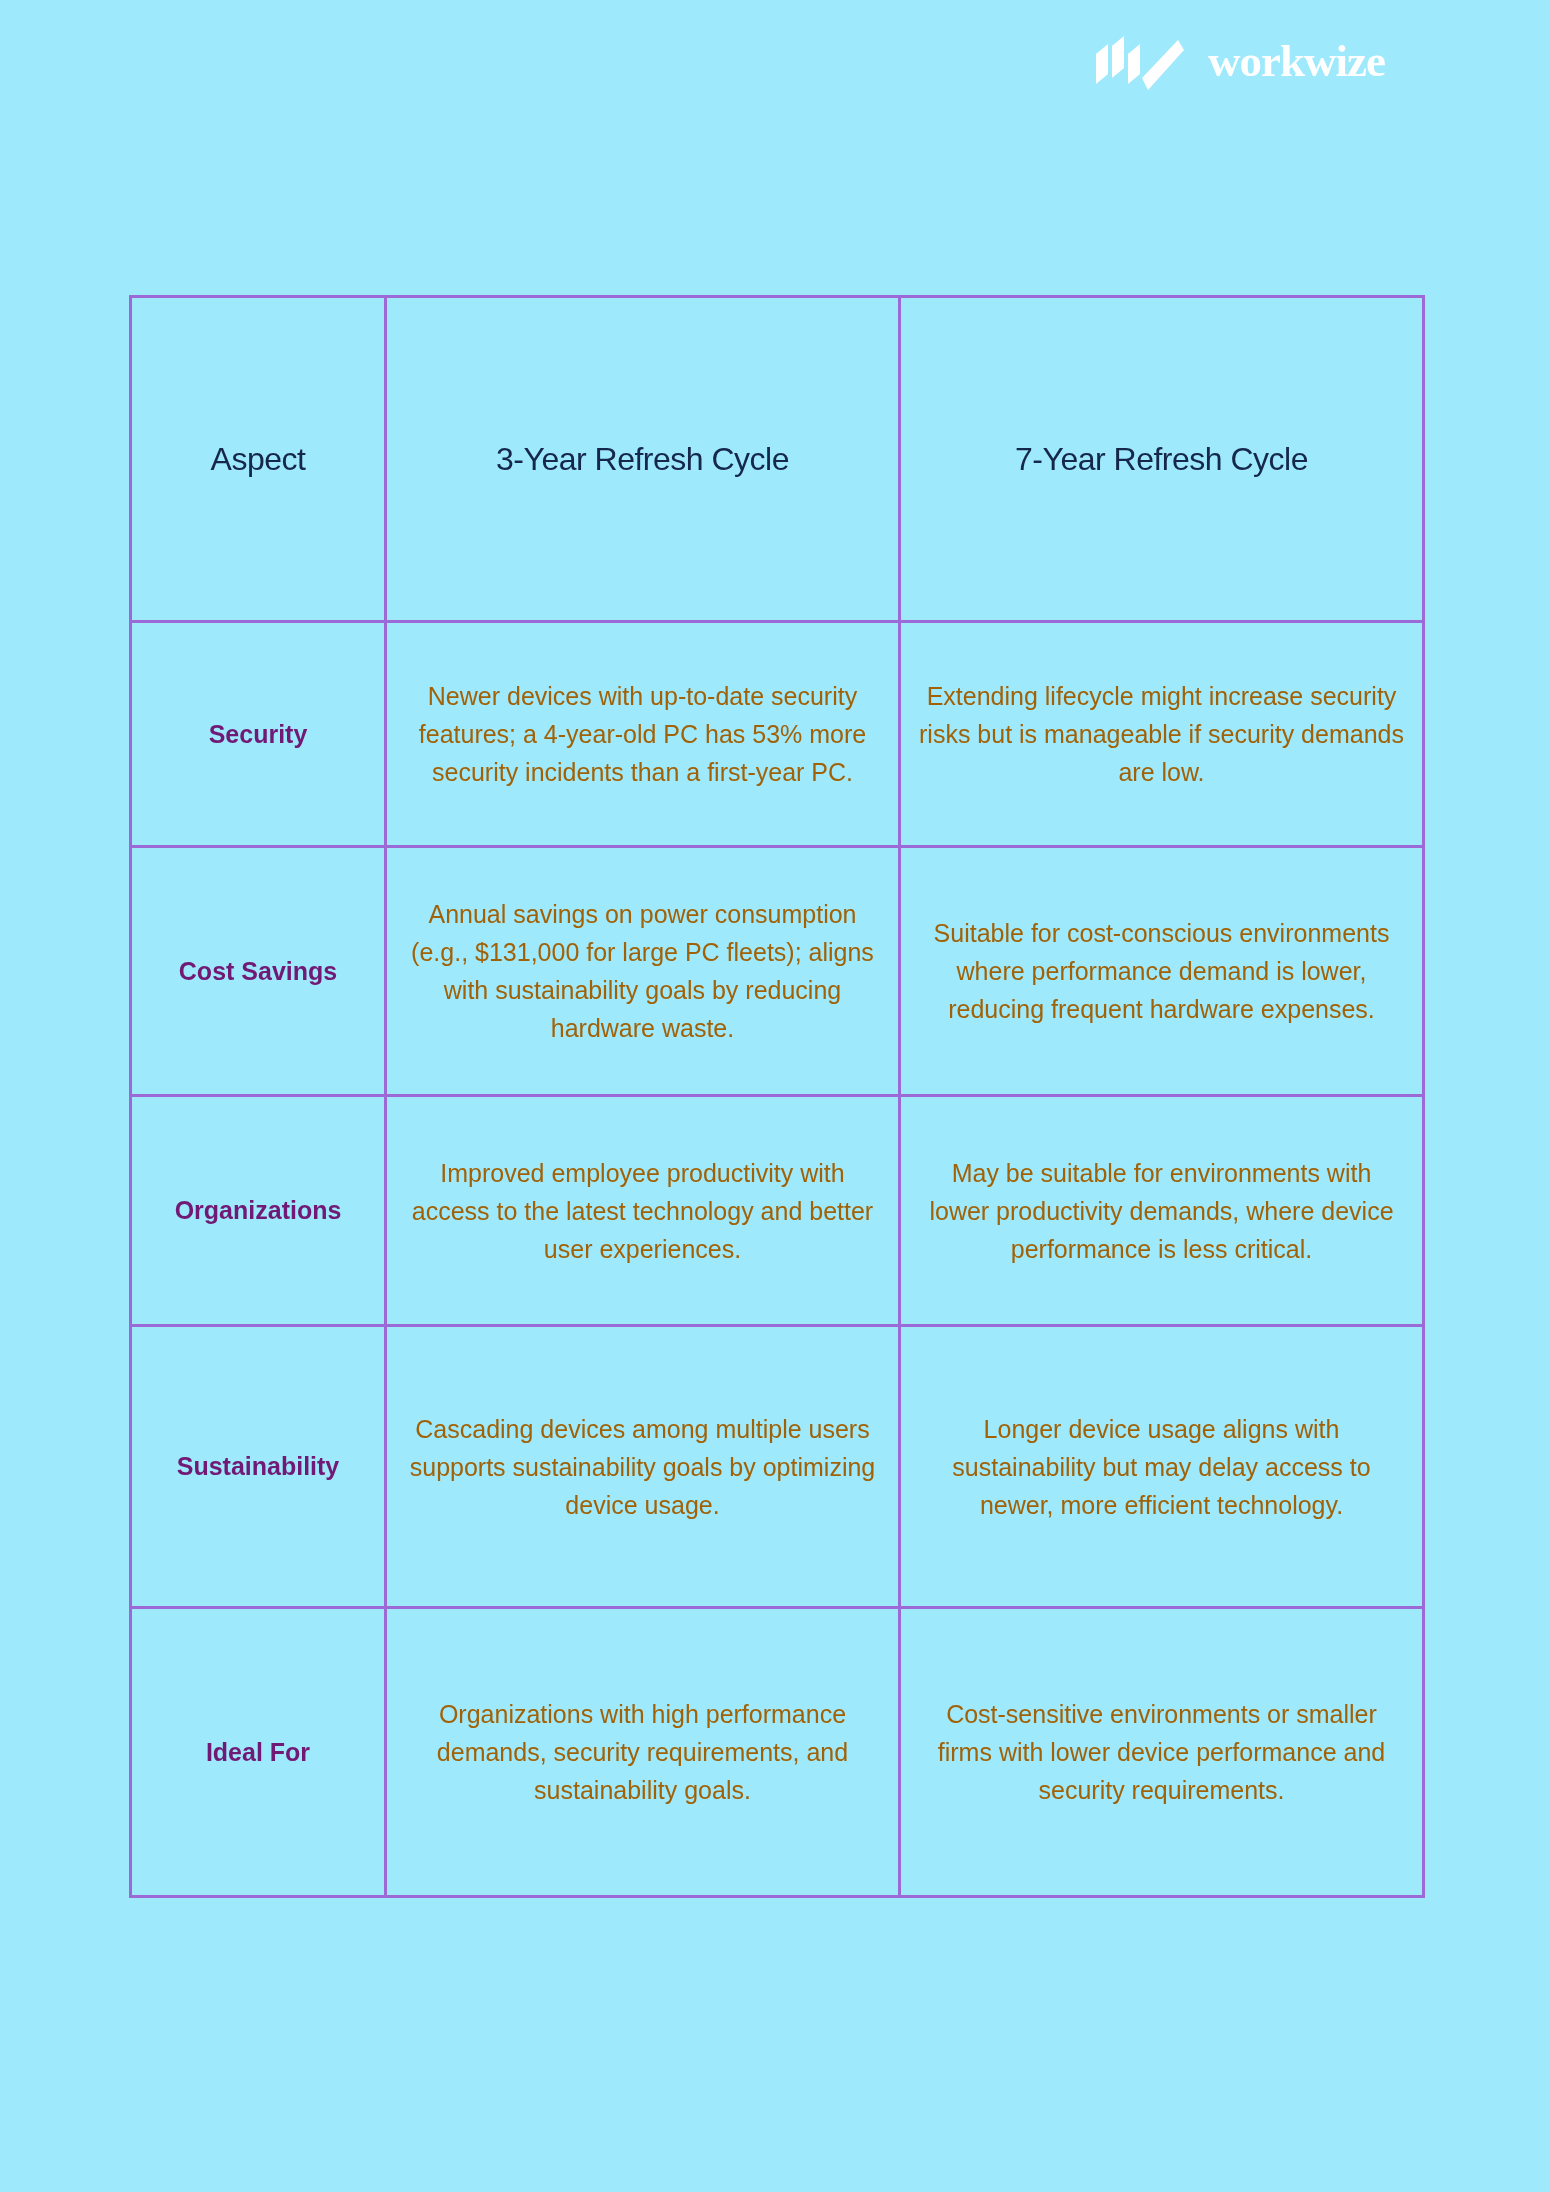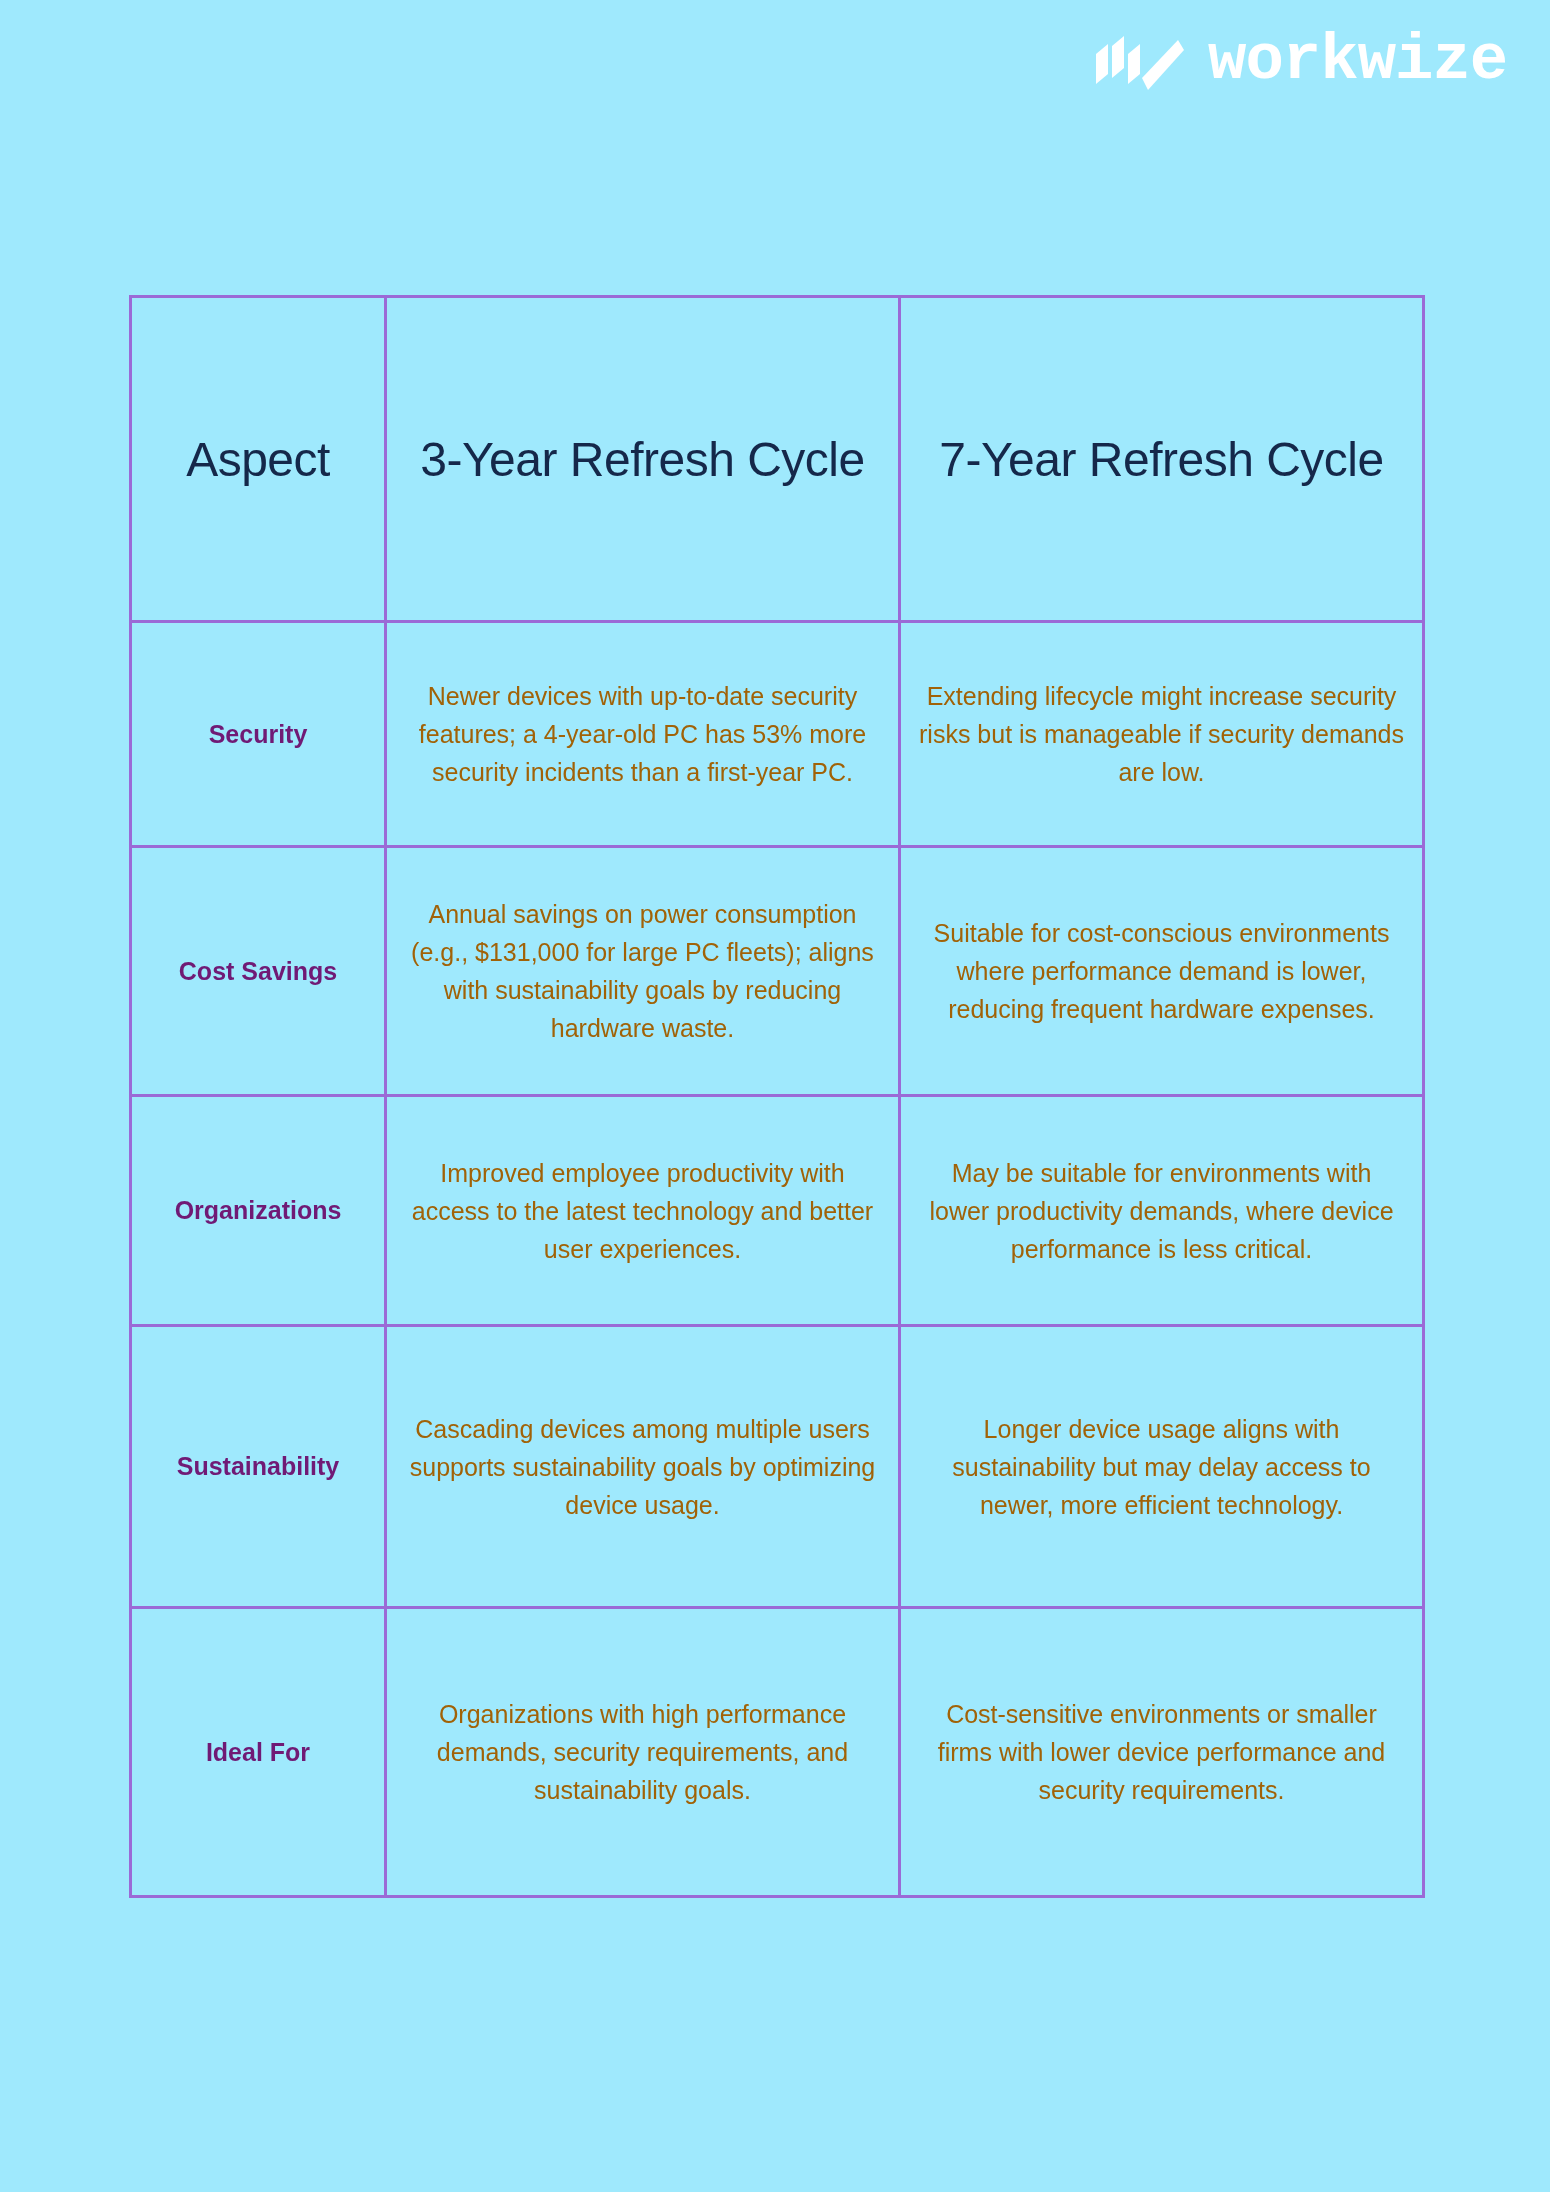--- a/index.html
+++ b/index.html
@@ -23,23 +23,23 @@
       display: flex;
       align-items: center;
       gap: 18px;
     }
     .logo-mark {
       width: 96px;
       height: 72px;
       display: block;
     }
     .logo-word {
-      font-family: Liberation Mono, monospace;
+      font-family: Liberation Serif, serif;
       font-weight: bold;
-      font-size: 64px;
+      font-size: 45px;
       color: #ffffff;
       letter-spacing: -1px;
       line-height: 1;
       margin-top: -6px;
     }
     .table {
       position: absolute;
       left: 129px;
       top: 295px;
       width: 1293px;
@@ -51,21 +51,21 @@
       text-align: center;
       vertical-align: middle;
       padding: 0 18px;
     }
     .col-aspect { width: 255px; }
     .col-3yr { width: 514px; }
     .col-5yr { width: 524px; }
     .table th {
       height: 322px;
       font-weight: normal;
-      font-size: 48px;
+      font-size: 32px;
       color: #15284a;
       letter-spacing: -0.5px;
     }
     .aspect-cell {
       font-weight: bold;
       font-size: 25px;
       color: #701a75;
     }
     .text-cell {
       font-size: 25px;

